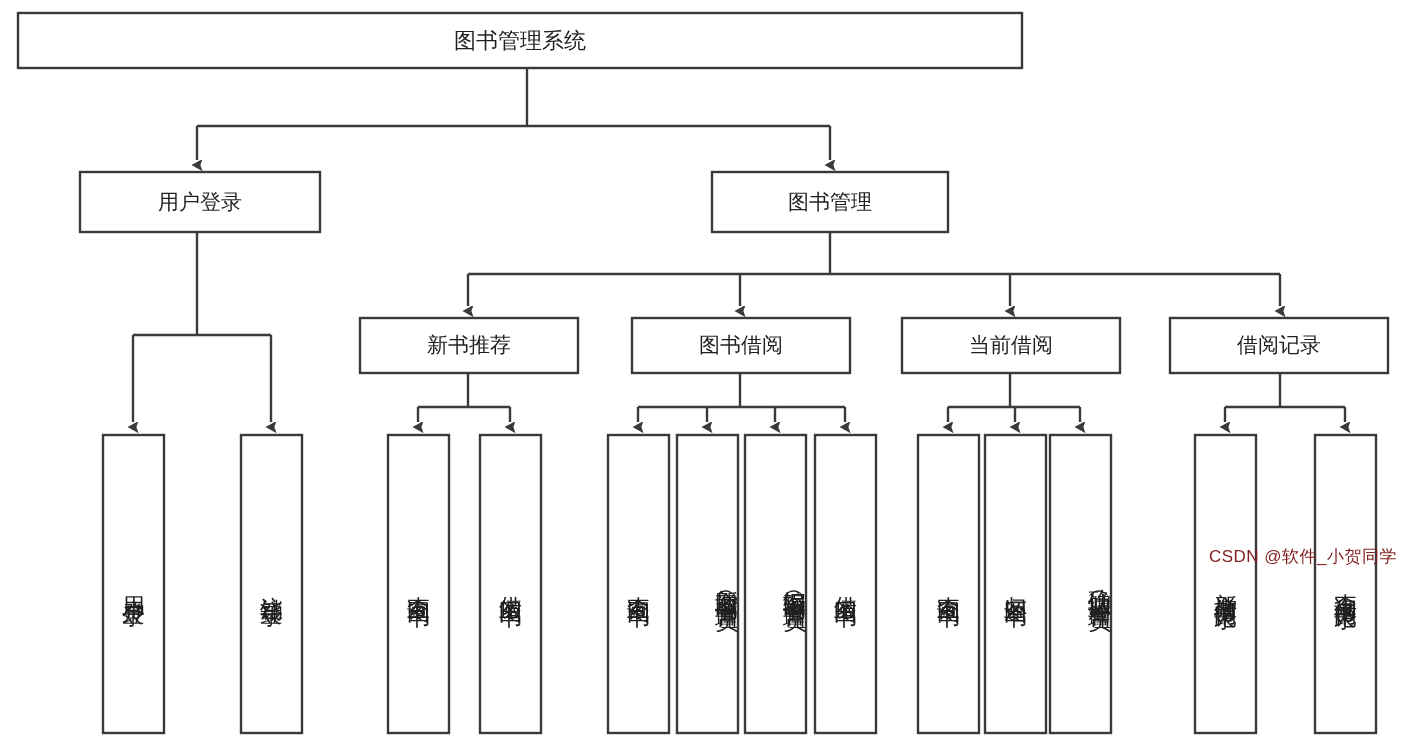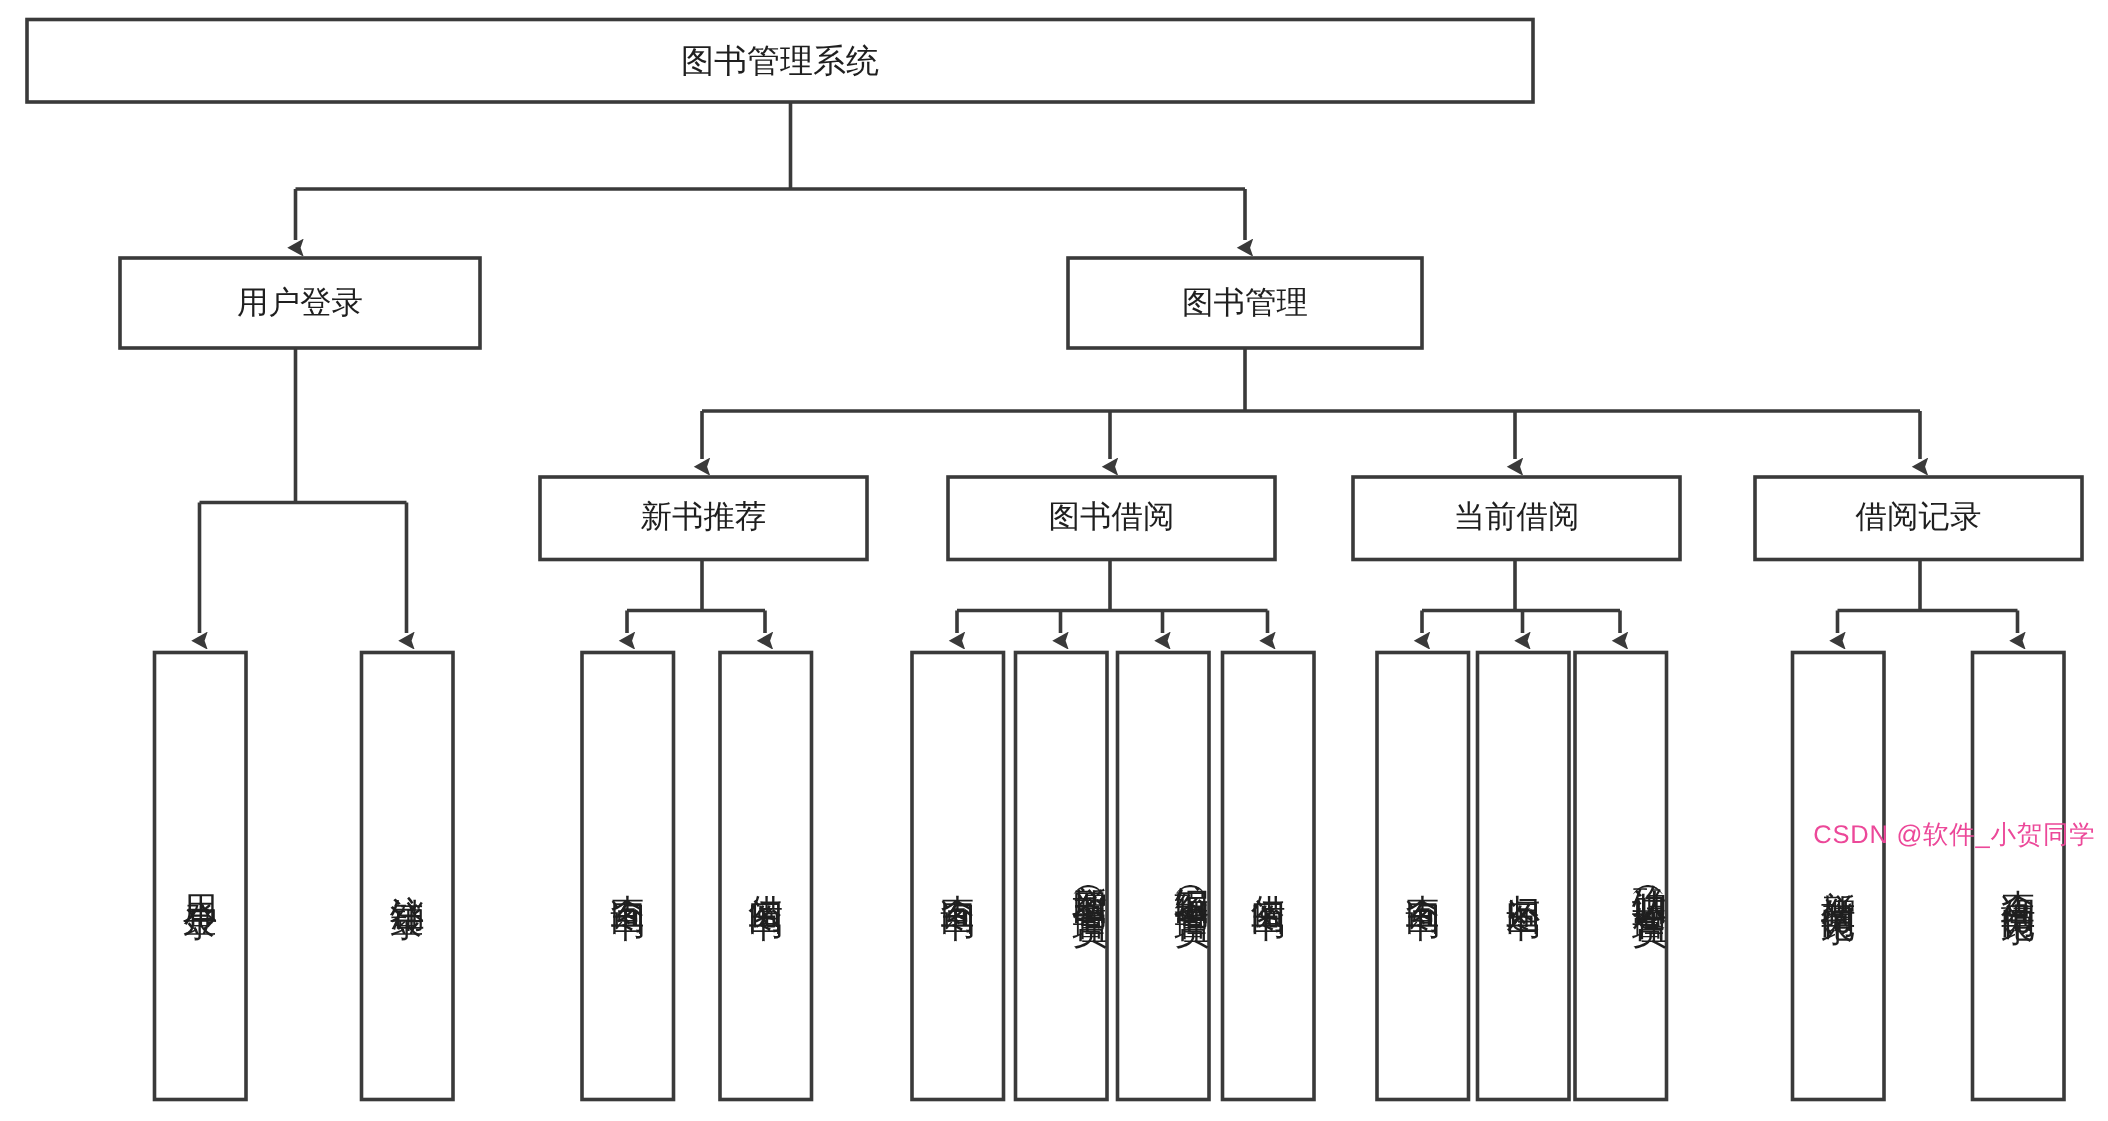--- a/index.html
+++ b/index.html
@@ -68,21 +68,21 @@
     text-align: center;
     pointer-events: none;
     white-space: nowrap;
   }
   .watermark {
     position: absolute;
     right: 8px;
     bottom: 4px;
     font-family: "Liberation Sans", "DejaVu Sans", sans-serif;
     font-size: 17px;
-    color: #ec4899;
+    color: #7f1d1d;
     letter-spacing: 0.5px;
     white-space: nowrap;
   }
 </style>
 </head>
 <body>
 
 <div id="diagram-root">
 
   <svg id="flow" viewBox="0 0 1405 747">

